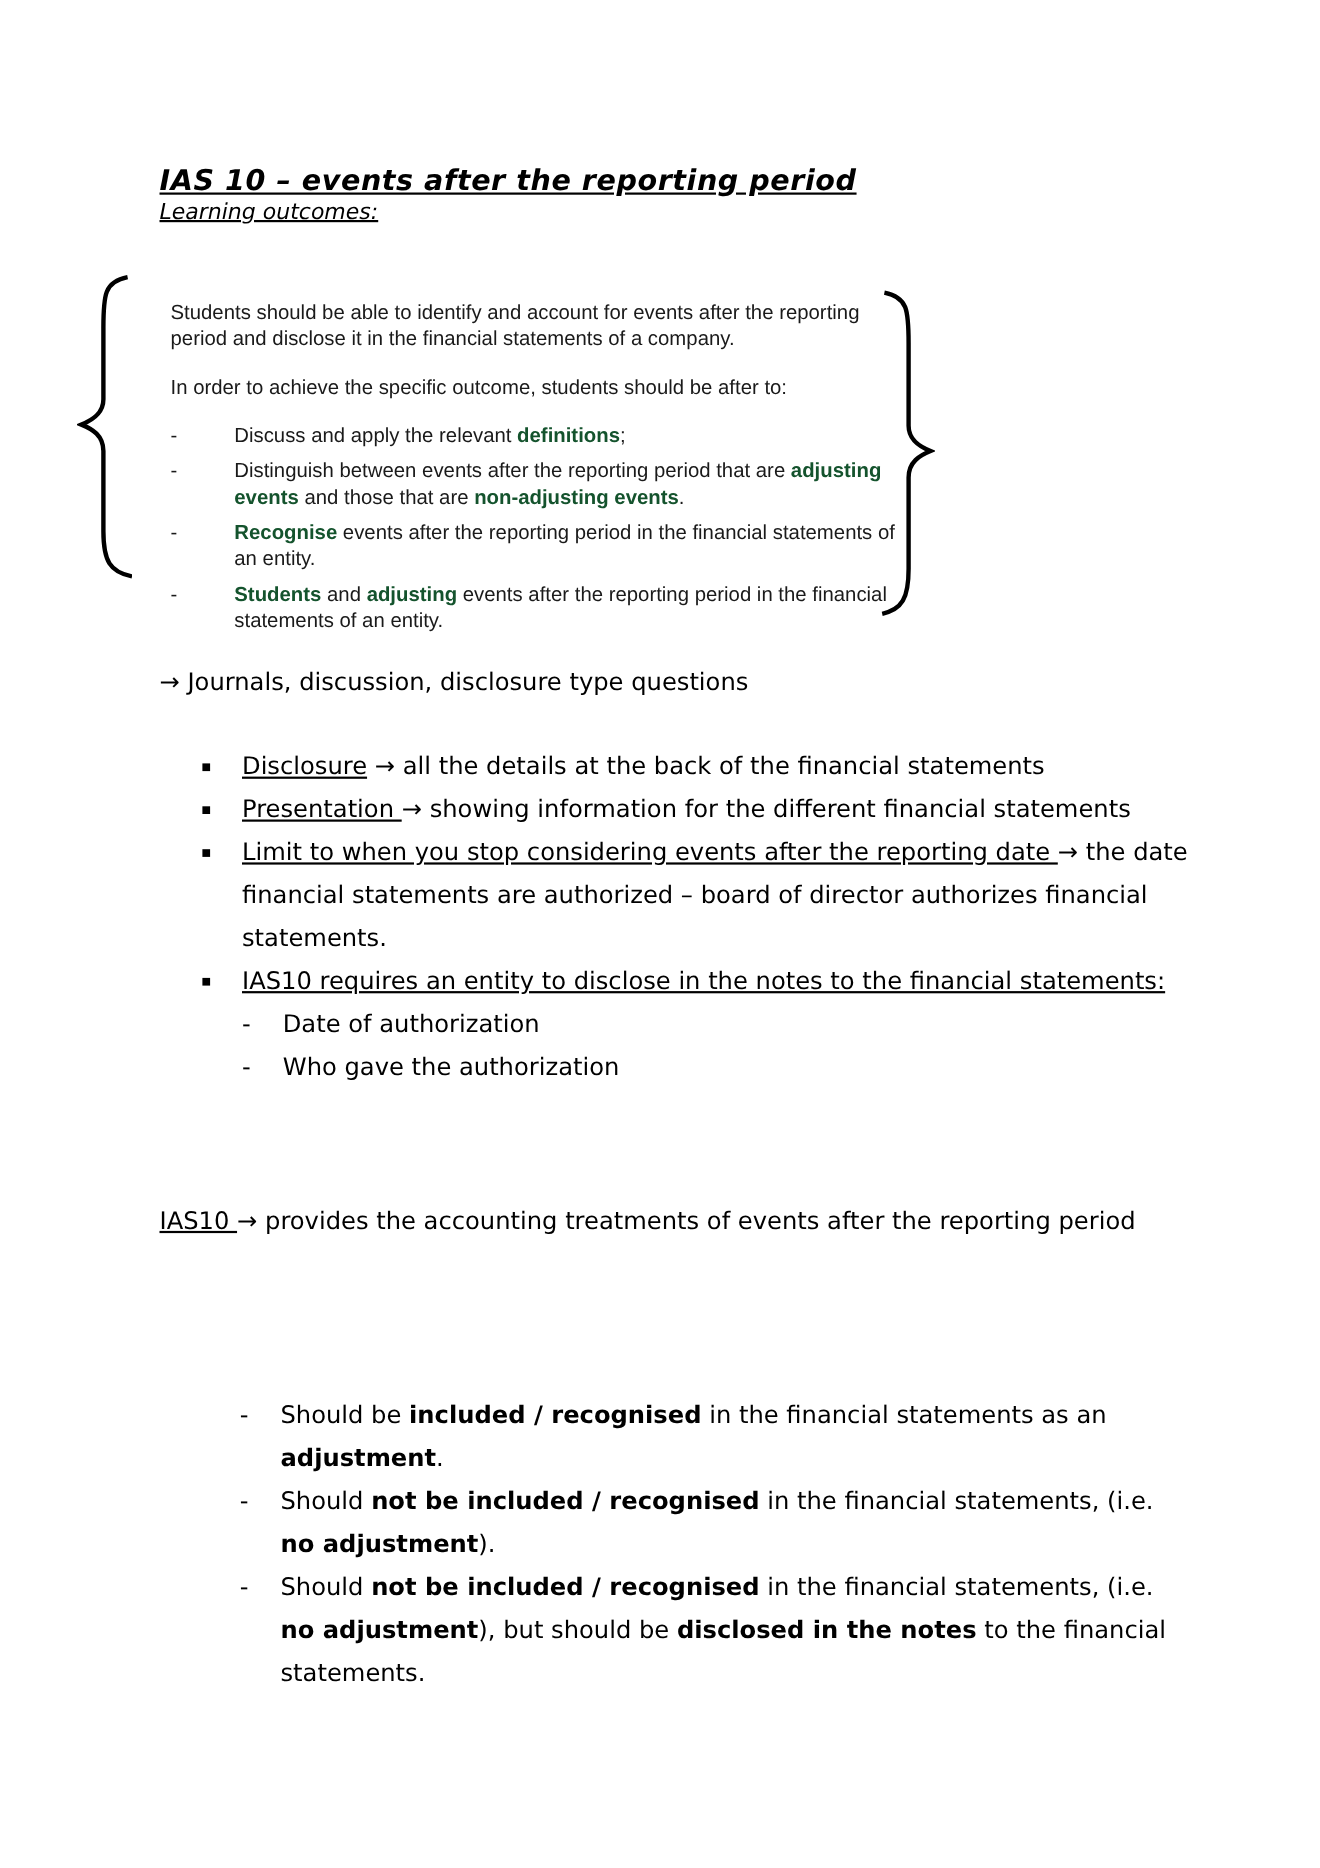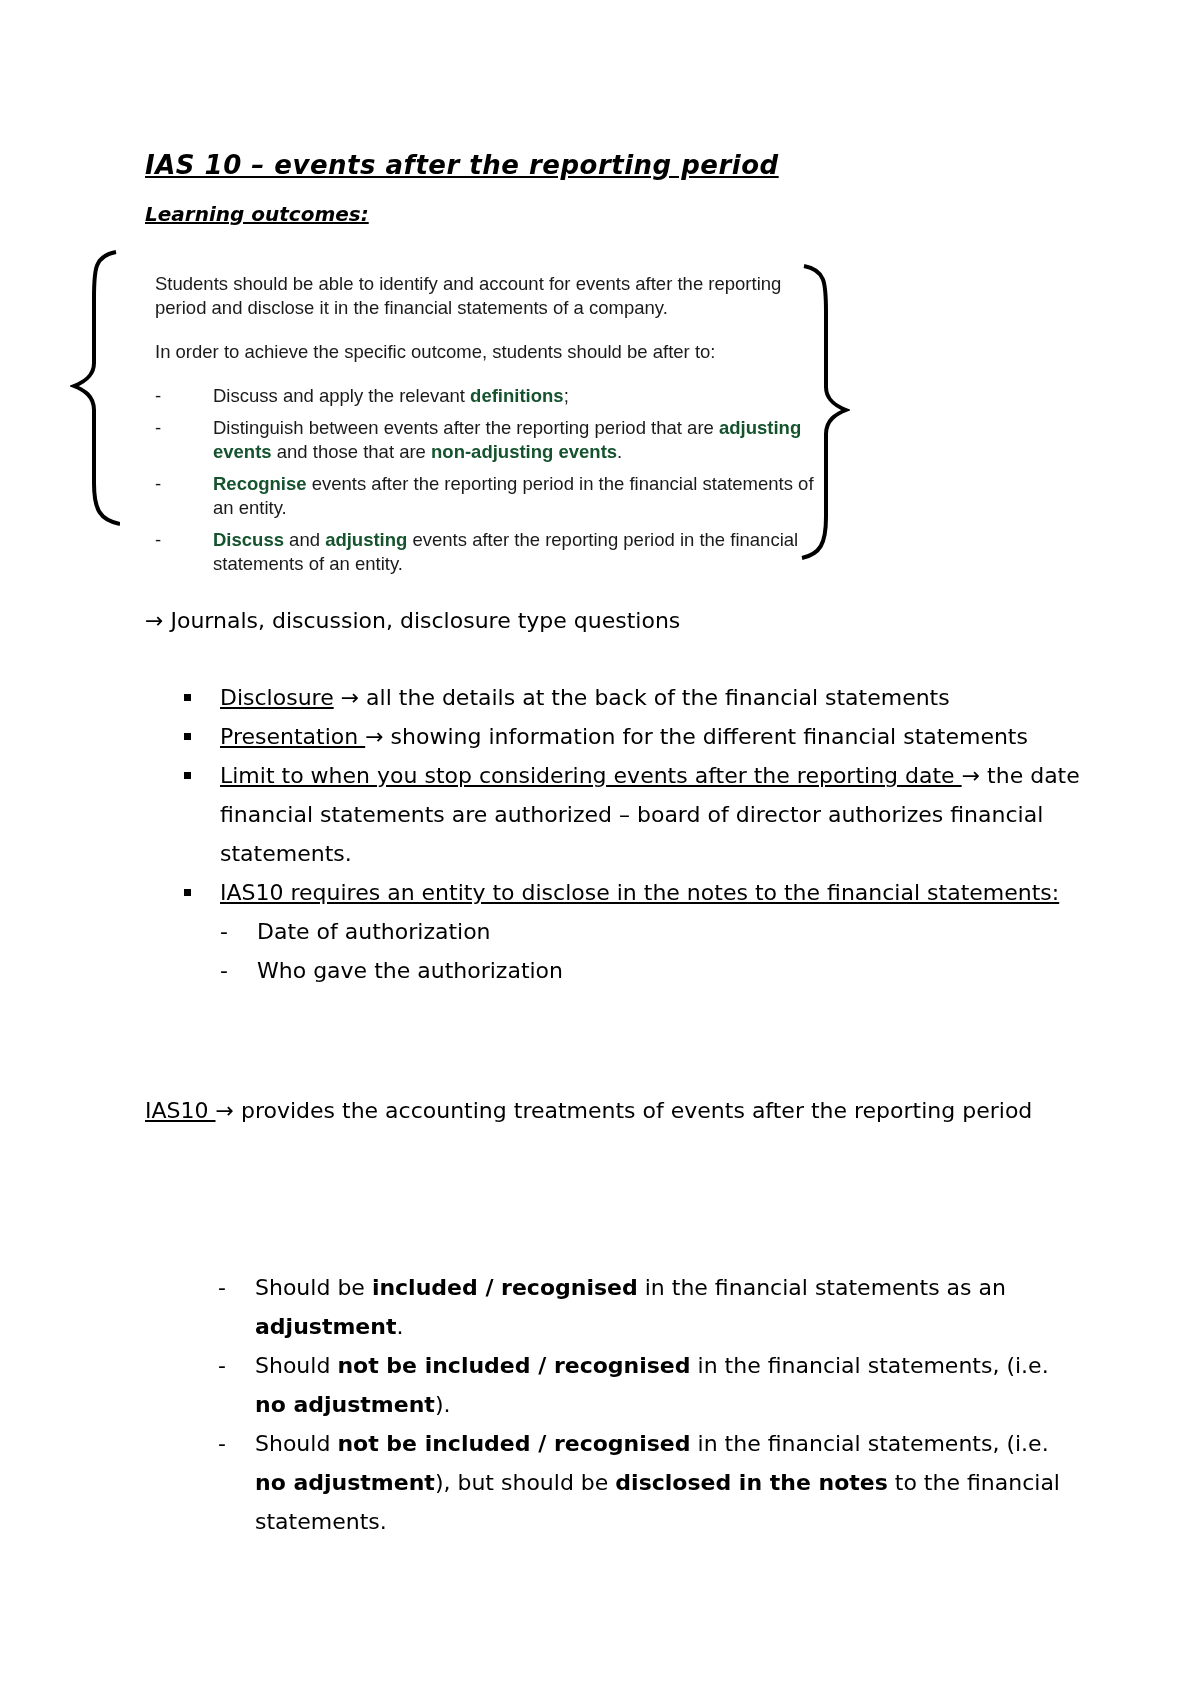--- a/index.html
+++ b/index.html
@@ -1,20 +1,20 @@
 <!DOCTYPE html>
 <html><head>
 <meta charset="utf-8">
 <style>
   html, body { margin: 0; padding: 0; background: #ffffff; }
   body { width: 1200px; height: 1698px; position: relative; overflow: hidden; color: #000; }
   .page { position: absolute; left: 0; top: 0; width: 1200px; height: 1698px; }
   .comic { font-family: "DejaVu Sans", sans-serif; }
   .title { position: absolute; left: 145px; top: 150px; font-size: 26px; font-style: italic; font-weight: bold; text-decoration: underline; letter-spacing: 0.5px; }
-  .subtitle { position: absolute; left: 145px; top: 202px; font-size: 20px; font-style: italic; font-weight: bold; text-decoration: underline; }
+  .subtitle { position: absolute; left: 145px; top: 180px; font-size: 20px; font-style: italic; font-weight: normal; text-decoration: underline; }
   .box { position: absolute; left: 155px; top: 272px; width: 680px; font-family: "Liberation Sans", sans-serif; font-size: 18.5px; line-height: 24px; color: #1a1a1a; }
   .box p { margin: 0 0 20px 0; }
   .box .outcomes { list-style: none; margin: 0; padding: 0; }
   .box .outcomes li { position: relative; padding-left: 58px; margin-bottom: 8px; }
   .box .outcomes li .dash { position: absolute; left: 0; top: 0; }
   .blue { color: #14532d; font-weight: bold; }
   .brace { position: absolute; }
   .arrow-line { position: absolute; left: 145px; top: 608px; font-size: 22px; }
   .bullets { position: absolute; left: 180px; top: 678px; width: 900px; font-size: 22px; line-height: 39px; list-style: none; margin: 0; padding: 0; }
   .bullets > li { position: relative; padding-left: 40px; }
@@ -57,21 +57,21 @@
       <li>
         <span class="dash">-</span>
         <span>Distinguish between events after the reporting period that are </span><span class="blue">adjusting events</span><span> and those that are </span><span class="blue">non-adjusting events</span><span>.</span>
       </li>
       <li>
         <span class="dash">-</span>
         <span class="blue">Recognise</span><span> events after the reporting period in the financial statements of an entity.</span>
       </li>
       <li>
         <span class="dash">-</span>
-        <span class="blue">Discuss</span><span> and </span><span class="blue">adjusting</span><span> events after the reporting period in the financial statements of an entity.</span>
+        <span class="blue">Students</span><span> and </span><span class="blue">adjusting</span><span> events after the reporting period in the financial statements of an entity.</span>
       </li>
     </ul>
   </div>
 
   <div class="arrow-line">→ Journals, discussion, disclosure type questions</div>
 
   <ul class="bullets">
     <li>
       <span class="sq"></span>
       <span class="u">Disclosure</span><span> → all the details at the back of the financial statements</span>

